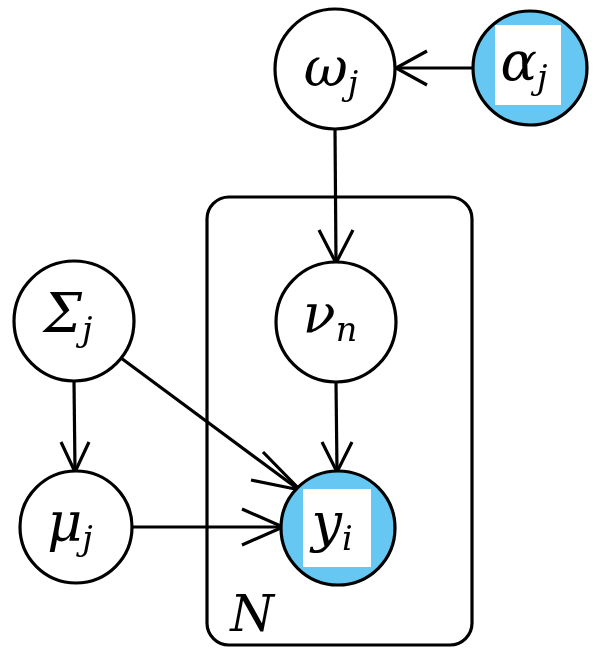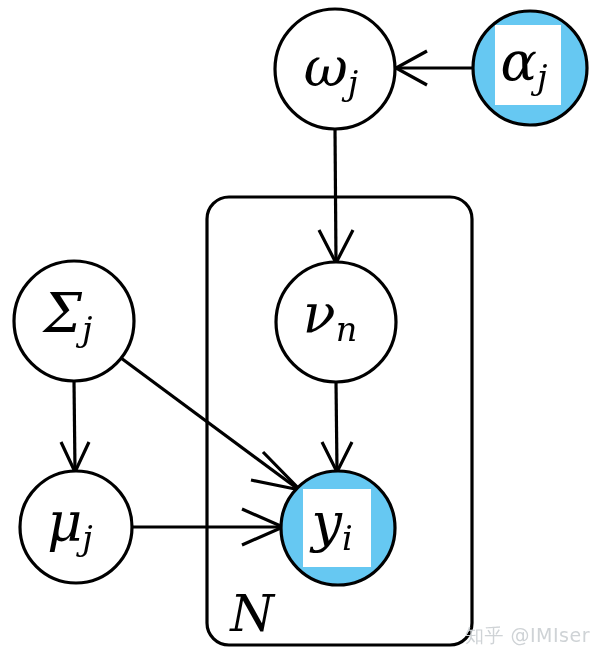--- a/index.html
+++ b/index.html
@@ -169,15 +169,14 @@
     <g>
       <circle class="node-circle observed" cx="338" cy="528" r="57"></circle>
       <rect class="label-box" x="303" y="489" width="68" height="78"></rect>
       <text class="node-label" x="332" y="527" font-size="54">
         <tspan>y</tspan><tspan class="sub" dy="14">i</tspan>
       </text>
     </g>
 
   </svg>
 
-  <div class="watermark">知乎 @IMIser</div>
 
 </div>
 
 </body></html>

